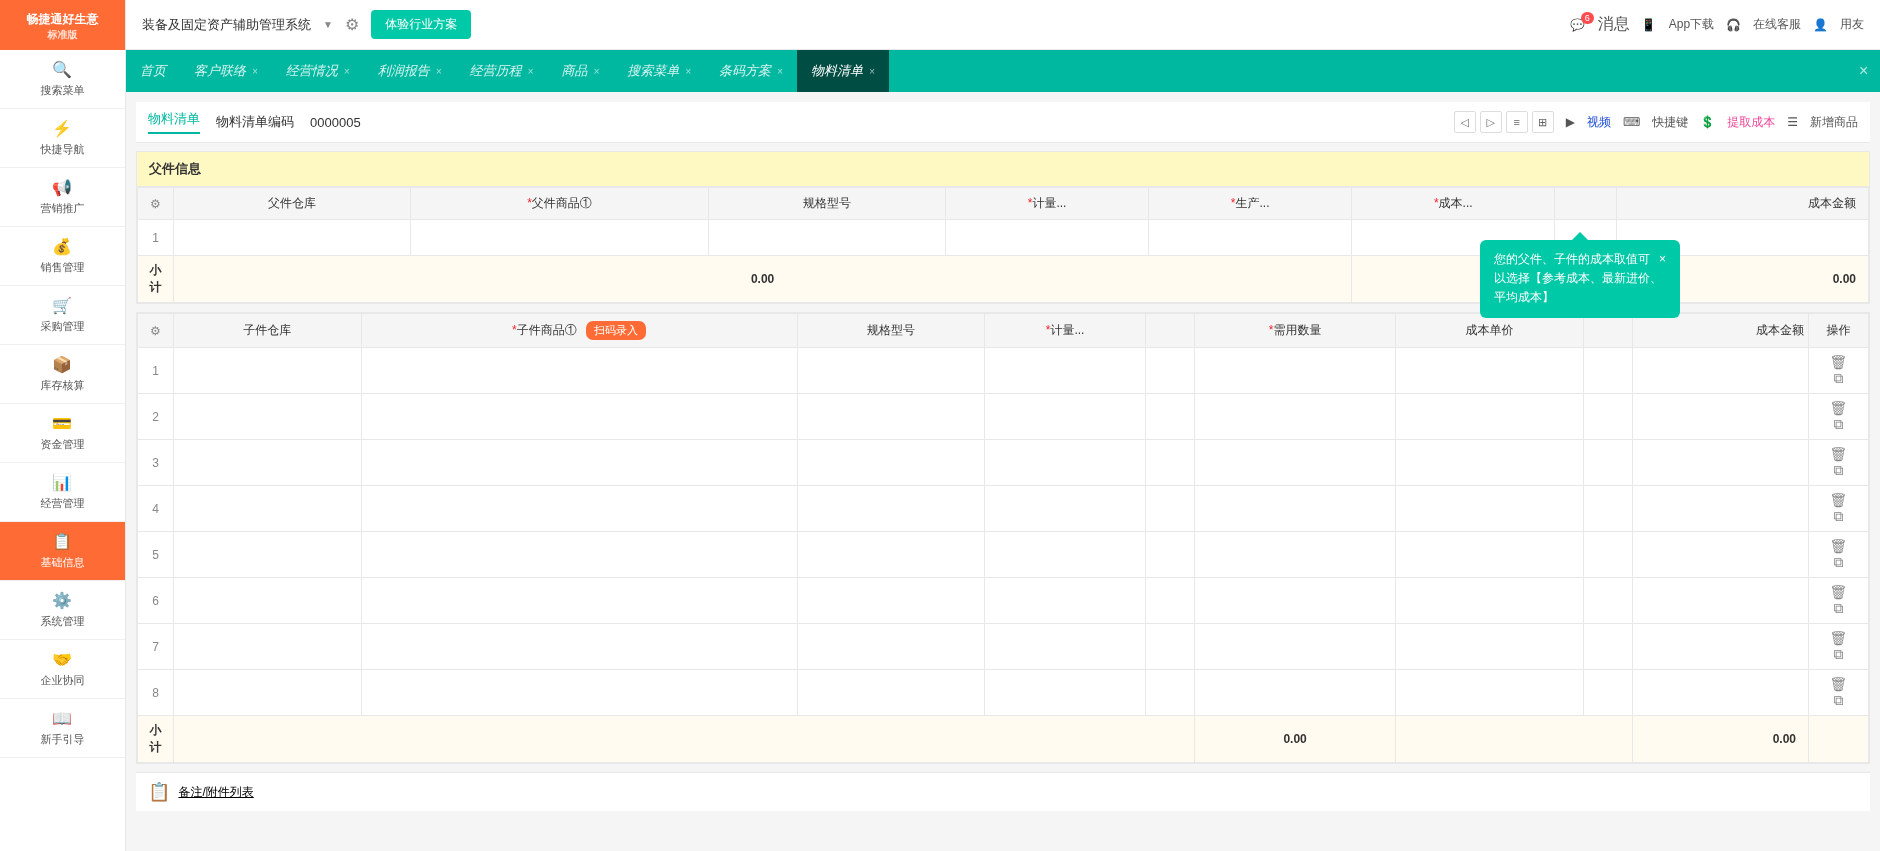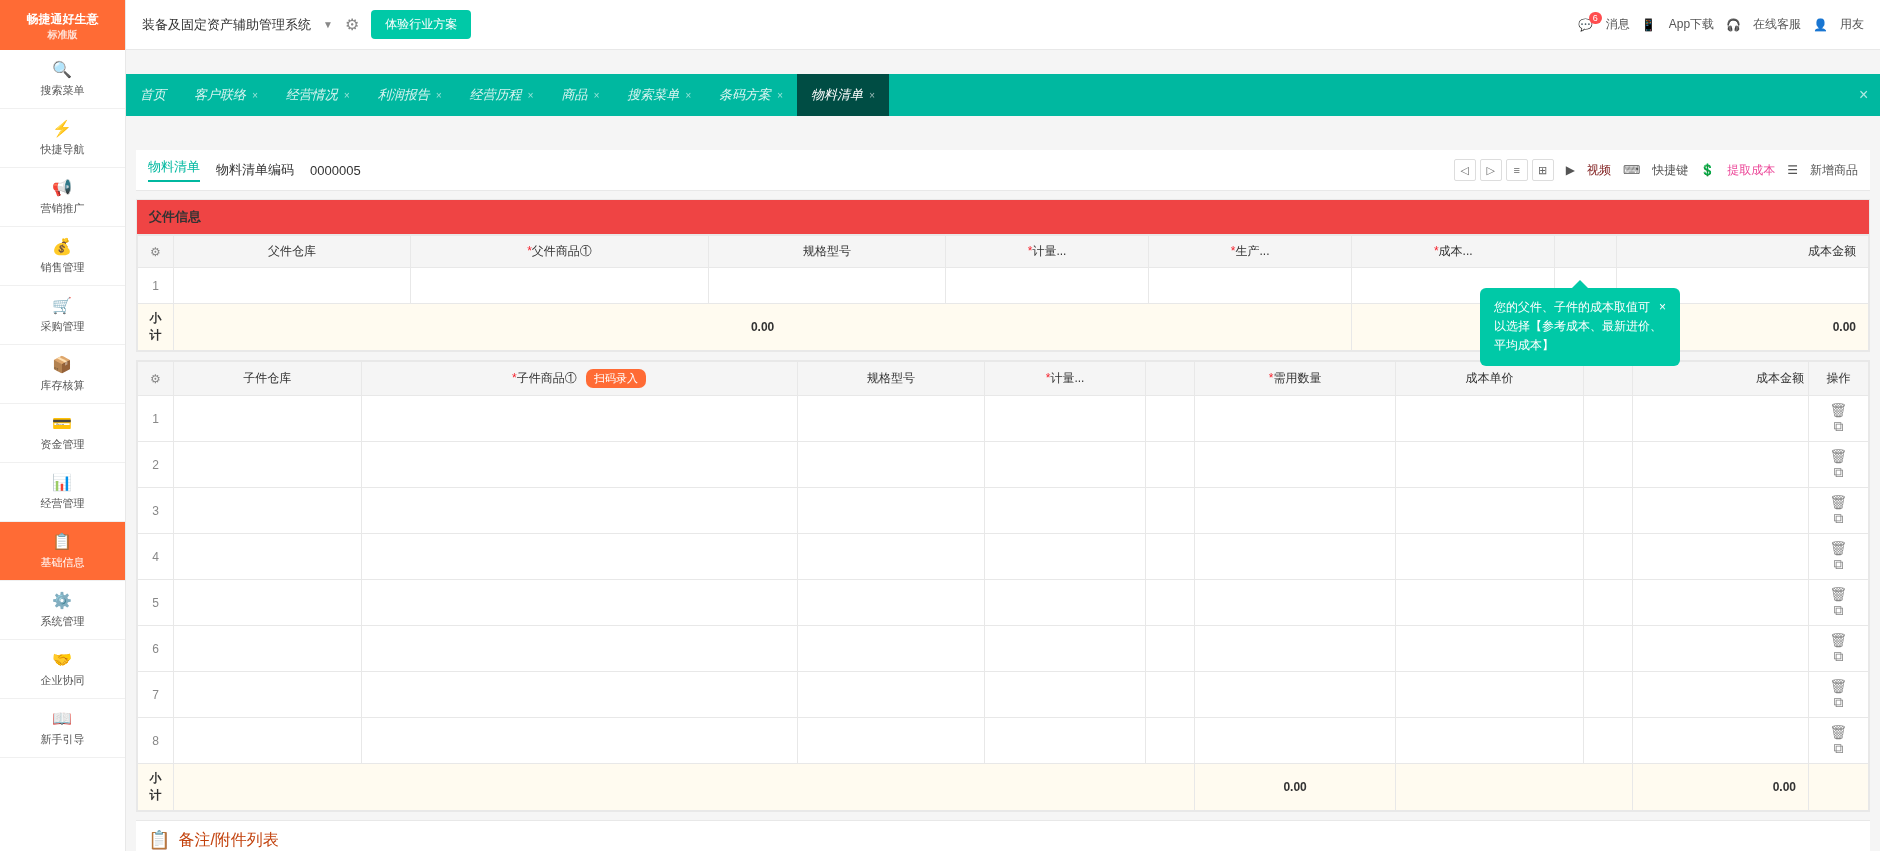--- a/index.html
+++ b/index.html
@@ -44,21 +44,20 @@
     }
     .sidebar-item.active { background: #ff6b35; color: white; }
     .sidebar-item .si-icon { font-size: 16px; }
 
     
     .main {
       flex: 1;
       display: flex;
       flex-direction: column;
       overflow: hidden;
-      gap: 24px;
     }
 
     
     .topbar {
       height: 50px;
       background: #fff;
       display: flex;
       align-items: center;
       padding: 0 16px;
       border-bottom: 1px solid #e8e8e8;
@@ -154,21 +153,21 @@
       background: #fff;
       margin-bottom: 8px;
       border: 1px solid #e8e8e8;
     }
     .section-title {
       padding: 8px 12px;
       font-size: 13px;
       font-weight: bold;
       color: #333;
       border-bottom: 1px solid #e8e8e8;
-      background: #ef4444;
+      background: #fef9c3;
     }
 
     
     .data-table {
       width: 100%;
       border-collapse: collapse;
       font-size: 12px;
     }
     .data-table th {
       background: #f5f5f5;
@@ -243,21 +242,21 @@
     
     .bottom-bar {
       background: #fff;
       border-top: 1px solid #e8e8e8;
       padding: 8px 12px;
       display: flex;
       align-items: center;
       gap: 8px;
     }
     .bottom-bar-icon { font-size: 18px; color: #00b8a0; }
-    .bottom-bar-text { font-size: 16px; color: #c2410c; }
+    .bottom-bar-text { font-size: 12px; color: #000000; text-decoration: underline; }
 
     
     .nav-arrows {
       display: flex;
       gap: 4px;
     }
     .nav-arrow-btn {
       background: none;
       border: 1px solid #ddd;
       width: 22px;
@@ -335,21 +334,21 @@
   <div class="topbar">
     <span style="font-size:13px;color:#333;">装备及固定资产辅助管理系统</span>
     <span class="dropdown-arrow">▼</span>
     <span class="topbar-gear">⚙</span>
     <button class="topbar-btn">体验行业方案</button>
     <div style="flex:1"></div>
     <div class="badge-wrap">
       <span>💬</span>
       <span class="badge">6</span>
     </div>
-    <span style="color:#555;font-size:12px;">消息</span>
+    <span style="color:#555;font-size:16px;">消息</span>
     <span>📱</span>
     <span style="color:#555;cursor:pointer;font-size:12px;">App下载</span>
     <span>🎧</span>
     <span style="color:#555;cursor:pointer;font-size:12px;">在线客服</span>
     <span>👤</span>
     <span style="color:#555;cursor:pointer;font-size:12px;">用友</span>
   </div>
 
   <div class="navtabs">
     <div class="navtab">
@@ -397,21 +396,21 @@
       <span style="font-size:13px;color:#333;">物料清单编码</span>
       <span style="font-size:13px;color:#333;">0000005</span>
       <div class="sub-header-actions">
         <div class="nav-arrows">
           <button class="nav-arrow-btn">◁</button>
           <button class="nav-arrow-btn">▷</button>
           <button class="nav-arrow-btn">≡</button>
           <button class="nav-arrow-btn">⊞</button>
         </div>
         <span>▶</span>
-        <span style="cursor:pointer;color:#7f1d1d;">视频</span>
+        <span style="cursor:pointer;color:#1d4ed8;">视频</span>
         <span>⌨</span>
         <span style="cursor:pointer;color:#555;">快捷键</span>
         <span>💲</span>
         <span style="cursor:pointer;color:#ec4899;">提取成本</span>
         <span>☰</span>
         <span style="cursor:pointer;color:#555;">新增商品</span>
       </div>
     </div>
 
     <div class="section">

